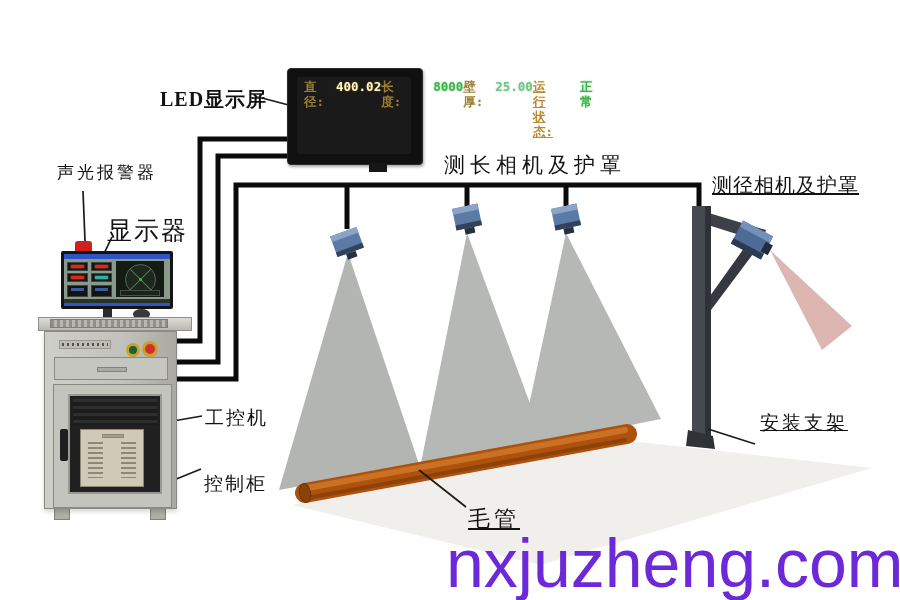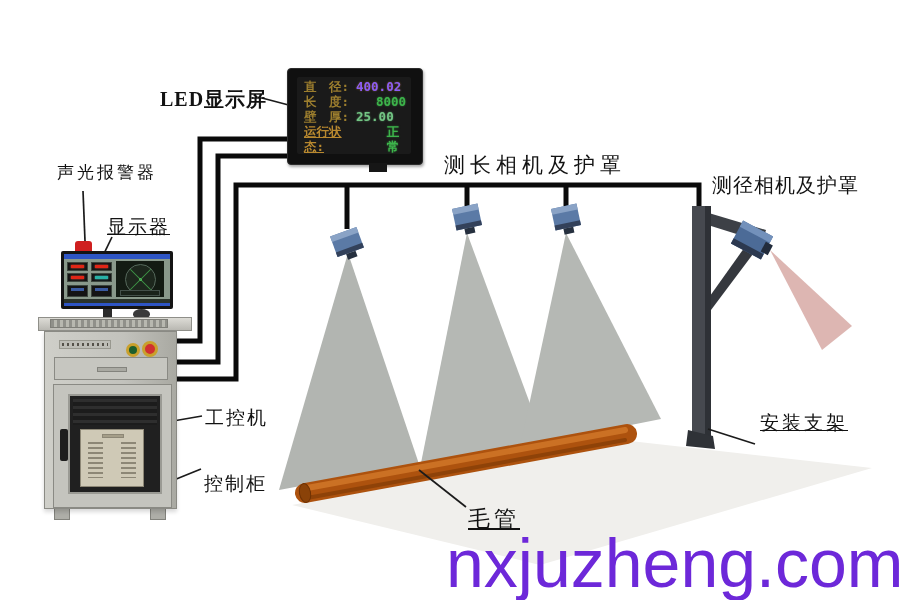--- a/index.html
+++ b/index.html
@@ -16,28 +16,28 @@
   }
 
   
   #led-panel{
     position:absolute;left:287px;top:68px;width:134px;height:95px;z-index:4;
     background:#101010;border:1px solid #2c2c2c;border-radius:4px;
     box-shadow:1px 2px 3px rgba(0,0,0,.35);
   }
   #led-screen{
     position:absolute;left:9px;top:8px;width:114px;height:77px;background:#1a1a1a;
-    border-radius:2px;display:flex;flex-direction:column;justify-content:space-around;
+    border-radius:2px;display:flex;justify-content:space-around;
     padding:2px 0 2px 7px;box-sizing:border-box;
   }
   .led-row{display:flex;gap:7px;align-items:baseline;
     font-family:"DejaVu Sans Mono",monospace;font-weight:bold;font-size:12.5px;line-height:15px;}
   .l-olive{color:#9c7e2e;}
   .l-orange{color:#b9892f;text-decoration:underline;}
-  .v-amber{color:#8b5cf6;text-shadow:0 0 2px rgba(192,130,51,.6);text-align:right;}
+  .v-amber{color:#fef9c3;text-shadow:0 0 2px rgba(192,130,51,.6);text-align:right;}
   .v-green{color:#3db44b;text-shadow:0 0 2px rgba(61,180,75,.6);margin-left:20px;}
   .v-lgreen{color:#72c584;text-shadow:0 0 2px rgba(114,197,132,.6);}
   #led-tab{position:absolute;left:81px;top:94px;width:18px;height:9px;background:#161616;z-index:3;}
 
   
   #watermark{
     position:absolute;left:446px;top:524px;z-index:6;color:#6d28d9;
     font-family:Liberation Sans, sans-serif;font-size:68px;letter-spacing:0;
   }
 
@@ -252,23 +252,23 @@
           <div class="vents" id="vents-l"></div>
           <div class="vents" id="vents-r"></div>
         </div>
       </div>
       <div id="lock-strip"></div>
     </div>
   </div>
 
   <div class="callout" style="left:160px;top:86px;letter-spacing:1px;font-weight:bold;">LED显示屏</div>
   <div class="callout" style="left:57px;top:161px;font-size:17px;letter-spacing:3px;">声光报警器</div>
-  <div class="callout" style="left:107px;top:214px;font-size:19px;letter-spacing:2px;text-decoration:underline;">显示器</div>
+  <div class="callout" style="left:107px;top:214px;font-size:25px;letter-spacing:2px;">显示器</div>
   <div class="callout" style="left:444px;top:151px;font-size:21px;letter-spacing:5px;text-align:center;">测长相机及护罩</div>
-  <div class="callout" style="left:712px;top:172px;letter-spacing:1px;">测径相机及护罩</div>
+  <div class="callout" style="left:712px;top:172px;letter-spacing:1px;text-decoration:underline;">测径相机及护罩</div>
   <div class="callout" style="left:205px;top:405px;font-size:19px;letter-spacing:2px;">工控机</div>
   <div class="callout" style="left:204px;top:459px;font-size:19px;letter-spacing:2px;margin-top:12px;">控制柜</div>
   <div class="callout" style="left:468px;top:504px;font-size:22px;letter-spacing:4px;text-decoration:underline;">毛管</div>
   <div class="callout" style="left:760px;top:410px;font-size:19px;letter-spacing:3px;text-decoration:underline;">安装支架</div>
 
   <div id="watermark">nxjuzheng.com</div>
 
 </div>
 
 </body></html>

